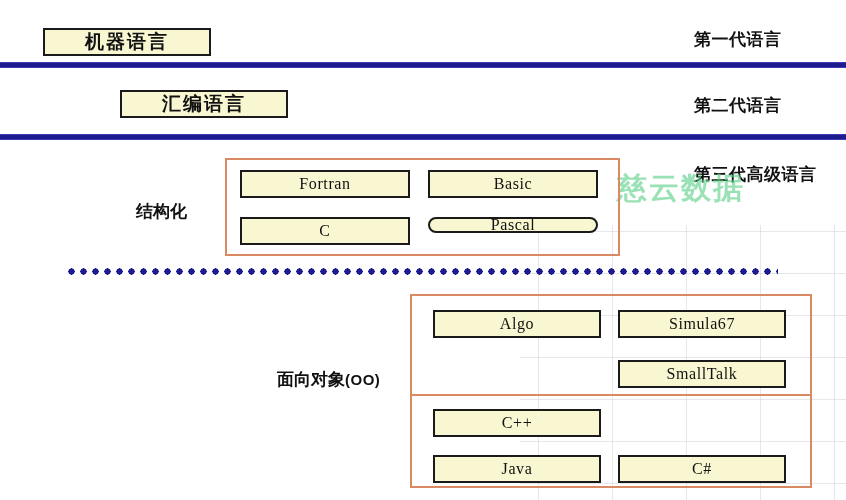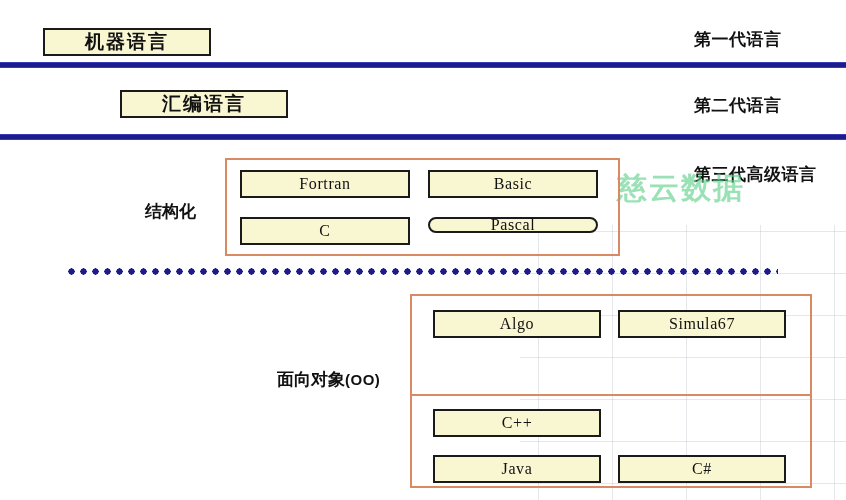--- a/index.html
+++ b/index.html
@@ -72,21 +72,21 @@
   .gen-3 { left: 694px; top: 163px; }
 
   
   .section-label {
     position: absolute;
     font-size: 17px;
     font-weight: bold;
     color: #111111;
     white-space: nowrap;
   }
-  .label-structured { left: 145px; top: 200px; }
+  .label-structured { left: 136px; top: 200px; }
   .label-oo { left: 277px; top: 368px; }
   .label-oo .oo-suffix {
     font-weight: bold;
     font-size: 15px;
     letter-spacing: 0.5px;
   }
 
   
   .chip {
     position: absolute;
@@ -174,18 +174,19 @@
   <div class="chip" style="left:428px; top:217px; width:170px; height:16px;border-radius:12px;">Pascal</div>
 
   <div class="section-label label-oo">
     <span>面向对象</span><span class="oo-suffix">(OO)</span>
   </div>
   <div class="group-box group-oo"></div>
   <div class="oo-divider"></div>
 
   <div class="chip" style="left:433px; top:310px; width:168px; height:28px;">Algo</div>
   <div class="chip" style="left:618px; top:310px; width:168px; height:28px;">Simula67</div>
+  <div class="chip" style="left:618px; top:360px; width:168px; height:28px;">SmallTalk</div>
 
   <div class="chip" style="left:433px; top:409px; width:168px; height:28px;">C++</div>
   <div class="chip" style="left:433px; top:455px; width:168px; height:28px;">Java</div>
   <div class="chip" style="left:618px; top:455px; width:168px; height:28px;">C#</div>
 
 </div>
 
 </body></html>

